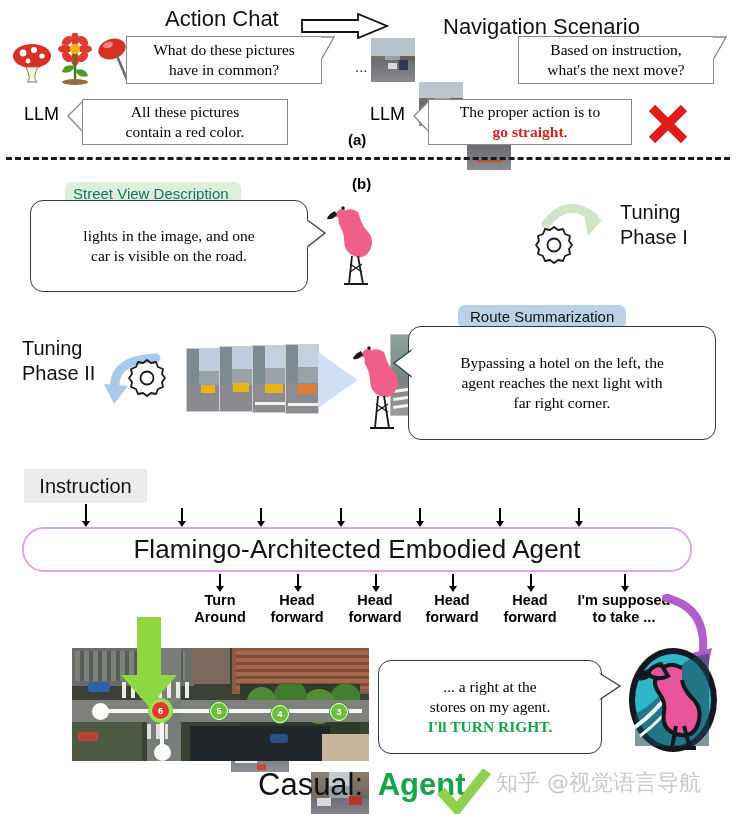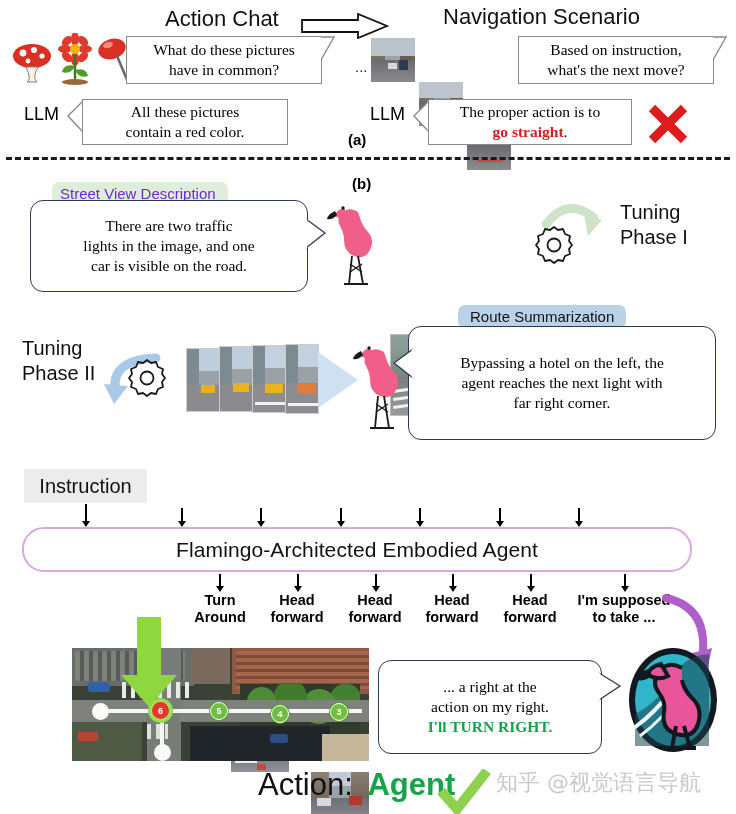--- a/index.html
+++ b/index.html
@@ -49,21 +49,21 @@
   .road   { position:absolute; left:0; right:0; bottom:0; background:#6e6e72; }
   .bldgL  { position:absolute; left:0; top:0; bottom:0; }
   .bldgR  { position:absolute; right:0; top:0; bottom:0; }
 
   
   .agentbox {
     border:2px solid #d9a8df;
     border-radius:22px;
     background:#fff;
     display:flex; align-items:center; justify-content:center;
-    font-size:21px; color:#111; letter-spacing:.1px;
+    font-size:26px; color:#111; letter-spacing:.1px;
   }
 
   .actlbl {
     font-size:14.5px; font-weight:bold; text-align:center;
     line-height:1.15; color:#000;
   }
 
   .badge {
     border-radius:7px;
     font-size:15px;
@@ -101,21 +101,21 @@
 </style>
 </head>
 <body>
 
 <div class="abs hdr" style="left:165px; top:6px;">Action Chat</div>
 
 <svg class="abs" style="left:300px; top:13px;" width="90" height="26" viewBox="0 0 90 26">
   <path d="M2 7 L58 7 L58 1 L87 13 L58 25 L58 19 L2 19 Z" fill="#ffffff" stroke="#111" stroke-width="1.8" stroke-linejoin="miter"></path>
 </svg>
 
-<div class="abs hdr" style="left:443px; top:4px;">Navigation Scenario</div>
+<div class="abs hdr" style="left:443px; top:14px;">Navigation Scenario</div>
 
 <svg class="abs" style="left:11px; top:38px;" width="42" height="46" viewBox="0 0 42 46">
   <ellipse cx="21" cy="18" rx="19" ry="12" fill="#d93025"></ellipse>
   <circle cx="12" cy="15" r="3.4" fill="#fff"></circle>
     <circle cx="23" cy="12" r="3" fill="#fff"></circle>
   <circle cx="31" cy="18" r="2.6" fill="#fff"></circle>
     <circle cx="17" cy="23" r="2.4" fill="#fff"></circle>
   <path d="M15 29 q6 13 1 15 h10 q-5-4 1-15 z" fill="#f7f2e7" stroke="#8a7f66" stroke-width="1"></path>
 </svg>
 
@@ -214,24 +214,23 @@
 </svg>
 
 <div class="abs" style="left:348px; top:131px; font-size:15px; font-weight:bold;">(a)</div>
 
 <div class="abs" style="left:6px; top:157px; width:724px;">
   <div class="dashed-sep"></div>
 </div>
 
 <div class="abs" style="left:352px; top:175px; font-size:15px; font-weight:bold;">(b)</div>
 
-<div class="abs badge" style="left:52px; top:182px; background:#dfeeda; color:#6d28d9;padding-left:8px;">Street View Description</div>
+<div class="abs badge" style="left:65px; top:182px; background:#dfeeda; color:#0f766e;padding-left:8px;">Street View Description</div>
 
 <div class="abs bubble round" style="left:30px; top:200px; width:278px; height:92px; font-size:15.5px;">
-  <span>There are two traffic</span>
   <span>lights in the image, and one</span>
   <span>car is visible on the road.</span>
 </div>
 <svg class="abs" style="left:305px; top:218px;" width="22" height="32" viewBox="0 0 22 32">
   <path d="M1 1 L20 15 L1 30" fill="#fff" stroke="#2b3a55" stroke-width="1.3"></path>
   <path d="M1 1 L1 30" stroke="#fff" stroke-width="2.4"></path>
 </svg>
 
 <svg class="abs" style="left:322px; top:198px;" width="60" height="88" viewBox="0 0 60 88">
   <path d="M36 14 q-9 -6 -16 1 q-6 6 -2 13 q4 7 4 14 q0 12 10 16 q11 4 16 -6 q5 -10 -2 -18 q-6 -7 -8 -14" fill="#ef5f8a"></path>
@@ -476,21 +475,21 @@
     <span>3</span>
   </div>
 </div>
 
 <svg class="abs" style="left:119px; top:617px;" width="60" height="92" viewBox="0 0 60 92">
   <path d="M18 0 L42 0 L42 58 L58 58 L30 90 L2 58 L18 58 Z" fill="#8fd73f"></path>
 </svg>
 
 <div class="abs bubble round" style="left:378px; top:660px; width:224px; height:94px; font-size:15.5px; line-height:1.3;">
   <span>... a right at the</span>
-  <span>action on my right.</span>
+  <span>stores on my agent.</span>
   <span style="color:#16a34a; font-weight:bold;">I'll TURN RIGHT.</span>
 </div>
 <svg class="abs" style="left:598px; top:672px;" width="24" height="30" viewBox="0 0 24 30">
   <path d="M1 1 L22 14 L1 28" fill="#fff" stroke="#2b3a55" stroke-width="1.3"></path>
   <path d="M1 1 L1 28" stroke="#fff" stroke-width="2.6"></path>
 </svg>
 
 <svg class="abs" style="left:620px; top:644px;" width="106" height="112" viewBox="0 0 106 112">
   <ellipse cx="53" cy="56" rx="44" ry="52" fill="#111820"></ellipse>
   <ellipse cx="53" cy="56" rx="38" ry="46" fill="#2fb6c8"></ellipse>
@@ -499,20 +498,20 @@
   <path d="M20 92 q24 -18 38 -40" stroke="#eaf6f7" stroke-width="3" fill="none"></path>
   <path d="M62 24 q-14 -8 -23 4 q-8 11 0 21 q7 9 5 19 q-3 17 12 22 q17 5 22 -10 q5 -16 -6 -26 q-8 -8 -10 -18" fill="#e8559a" stroke="#111820" stroke-width="4" stroke-linejoin="round"></path>
   <path d="M41 20 q-12 3 -13 11 q10 6 20 1 z" fill="#e8559a" stroke="#111820" stroke-width="4"></path>
   <path d="M28 25 q-10 4 -11 11 q9 2 15 -5 z" fill="#111820"></path>
   <circle cx="40" cy="21" r="2.6" fill="#111820"></circle>
   <path d="M56 82 L52 104 M64 82 L70 104" stroke="#111820" stroke-width="4" fill="none"></path>
   <path d="M46 104 L60 104 M60 104 L76 104" stroke="#111820" stroke-width="4" fill="none"></path>
 </svg>
 
 <div class="abs" style="left:258px; top:767px; font-size:31px; color:#111;">
-  <span>Action:</span>
+  <span>Casual:</span>
   <span style="color:#16a34a; font-weight:bold; margin-left:6px;">Agent</span>
 </div>
 <svg class="abs" style="left:437px; top:769px;" width="54" height="46" viewBox="0 0 54 46">
   <path d="M4 22 L20 40 L50 2" stroke="#8fd14f" stroke-width="10" fill="none" stroke-linecap="butt" stroke-linejoin="miter"></path>
 </svg>
 
 <div class="abs wm" style="left:496px; top:768px;">知乎 @视觉语言导航</div>
 
 </body></html>

